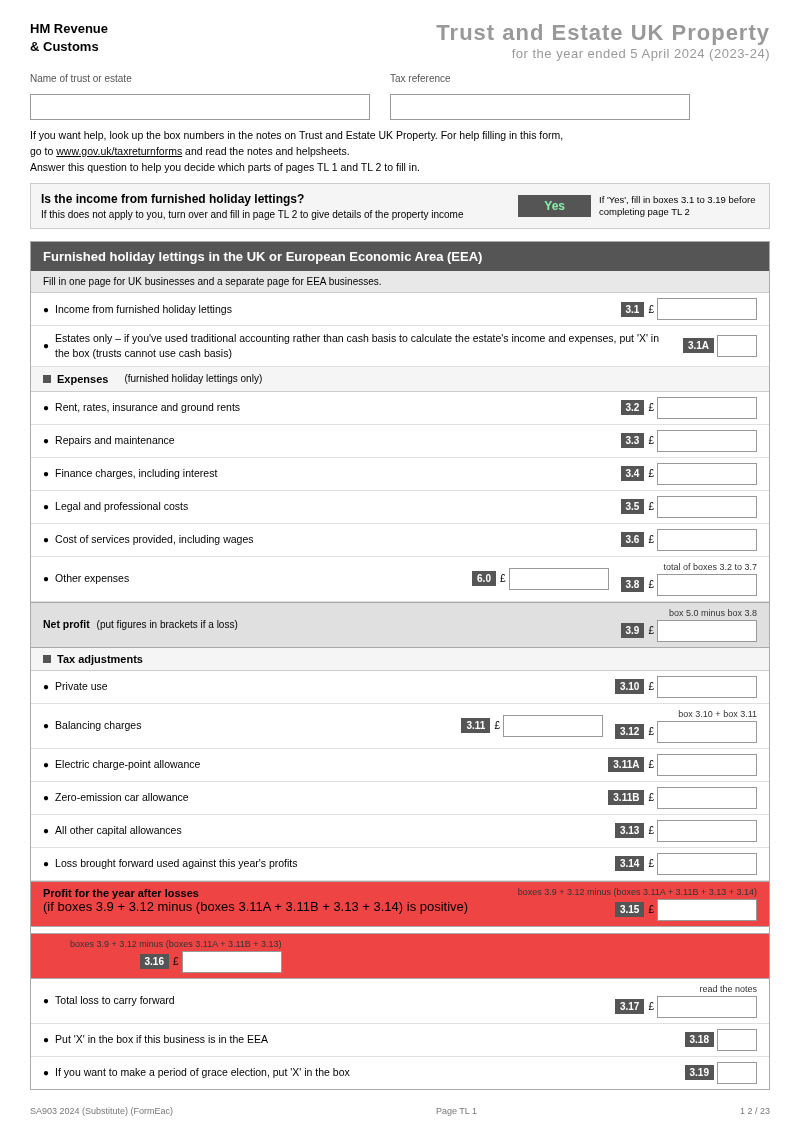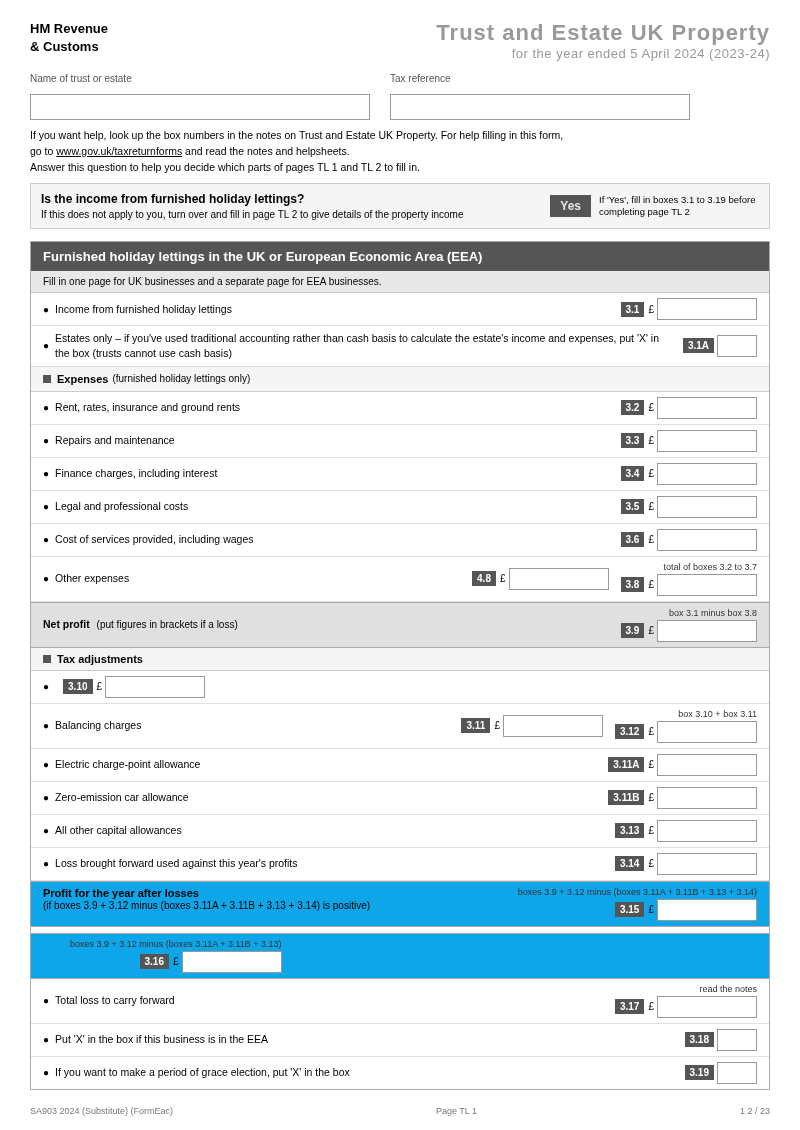--- a/index.html
+++ b/index.html
@@ -76,24 +76,24 @@
     .question-box .q-left { flex: 1; }
     .question-box .q-title { font-size: 12px; font-weight: bold; }
     .question-box .q-sub { font-size: 10px; margin-top: 3px; }
     .question-box .q-right {
       display: flex;
       align-items: center;
       gap: 8px;
     }
     .yes-badge {
       background: #555;
-      color: #e5e5e5;
+      color: #86efac;
       font-weight: bold;
       font-size: 12px;
-      padding: 4px 10px;
+      padding: 4px 26px;
     }
     .yes-note { font-size: 9.5px; max-width: 160px; line-height: 1.3; }
 
     
     .main-section {
       border: 1px solid #aaa;
     }
     .section-header {
       background: #555;
       color: #fff;
@@ -193,33 +193,33 @@
     
     .tax-adj-row {
       padding: 5px 12px;
       background: #f5f5f5;
       border-bottom: 1px solid #ccc;
       display: flex;
       align-items: center;
     }
     
     .summary-row {
-      background: #0ea5e9;
+      background: #ef4444;
       border-bottom: 1px solid #aaa;
       border-top: 1px solid #aaa;
       padding: 5px 12px;
     }
     .summary-inner {
       display: flex;
       align-items: flex-start;
       justify-content: space-between;
     }
     .summary-text { font-size: 10.5px; flex: 1; }
     .summary-text strong { font-weight: bold; font-size: 11px; }
-    .summary-text .sub { font-size: 10px; margin-top: 32px; }
+    .summary-text .sub { font-size: 13px; margin-top: 32px; }
     .summary-box {
       display: flex;
       flex-direction: column;
       align-items: flex-end;
       gap: 2px;
     }
     .summary-box .side-label { text-align: right; font-size: 9px; padding-left: 27px; }
     
     .page-footer {
       display: flex;
@@ -292,21 +292,21 @@
     <span class="row-label">Estates only – if you've used traditional accounting rather than cash basis to calculate the estate's income and expenses, put 'X' in the box (trusts cannot use cash basis)</span>
     <div class="box-group">
       <span class="box-number">3.1A</span>
       <div class="value-input-sm"></div>
     </div>
   </div>
 
   <div class="expenses-row">
     <span class="square-bullet"></span>
     <span style="font-weight:bold; font-size:11px;">Expenses</span>
-    <span style="font-size:10px; margin-left:4px;">(furnished holiday lettings only)</span>
+    <span style="font-size:10px; margin-left:16px;">(furnished holiday lettings only)</span>
   </div>
 
   <div class="form-row">
     <span class="bullet">●</span>
     <span class="row-label">Rent, rates, insurance and ground rents</span>
     <div class="box-group">
       <span class="box-number">3.2</span>
       <span class="currency-sign">£</span>
       <div class="value-input"></div>
     </div>
@@ -349,56 +349,57 @@
       <span class="box-number">3.6</span>
       <span class="currency-sign">£</span>
       <div class="value-input"></div>
     </div>
   </div>
 
   <div class="form-row" style="align-items:center;">
     <span class="bullet">●</span>
     <span class="row-label">Other expenses</span>
     <div class="box-group">
-      <span class="box-number">4.8</span>
+      <span class="box-number">6.0</span>
       <span class="currency-sign">£</span>
       <div class="value-input"></div>
     </div>
     <div class="side-box">
       <span class="side-label">total of boxes 3.2 to 3.7</span>
       <div class="side-box-inner">
         <span class="box-number">3.8</span>
         <span class="currency-sign">£</span>
         <div class="value-input"></div>
       </div>
     </div>
   </div>
 
   <div class="net-profit-row">
     <span class="row-label" style="font-weight:bold;">
       <span>Net profit</span>
       <span style="font-weight:normal; font-size:10px; margin-left:4px;">(put figures in brackets if a loss)</span>
     </span>
     <div class="side-box">
-      <span class="side-label">box 3.1 minus box 3.8</span>
+      <span class="side-label">box 5.0 minus box 3.8</span>
       <div class="side-box-inner">
         <span class="box-number">3.9</span>
         <span class="currency-sign">£</span>
         <div class="value-input"></div>
       </div>
     </div>
   </div>
 
   <div class="tax-adj-row">
     <span class="square-bullet"></span>
     <span style="font-weight:bold; font-size:11px;">Tax adjustments</span>
   </div>
 
   <div class="form-row">
     <span class="bullet">●</span>
+    <span class="row-label">Private use</span>
     <div class="box-group">
       <span class="box-number">3.10</span>
       <span class="currency-sign">£</span>
       <div class="value-input"></div>
     </div>
   </div>
 
   <div class="form-row">
     <span class="bullet">●</span>
     <span class="row-label">Balancing charges</span>

